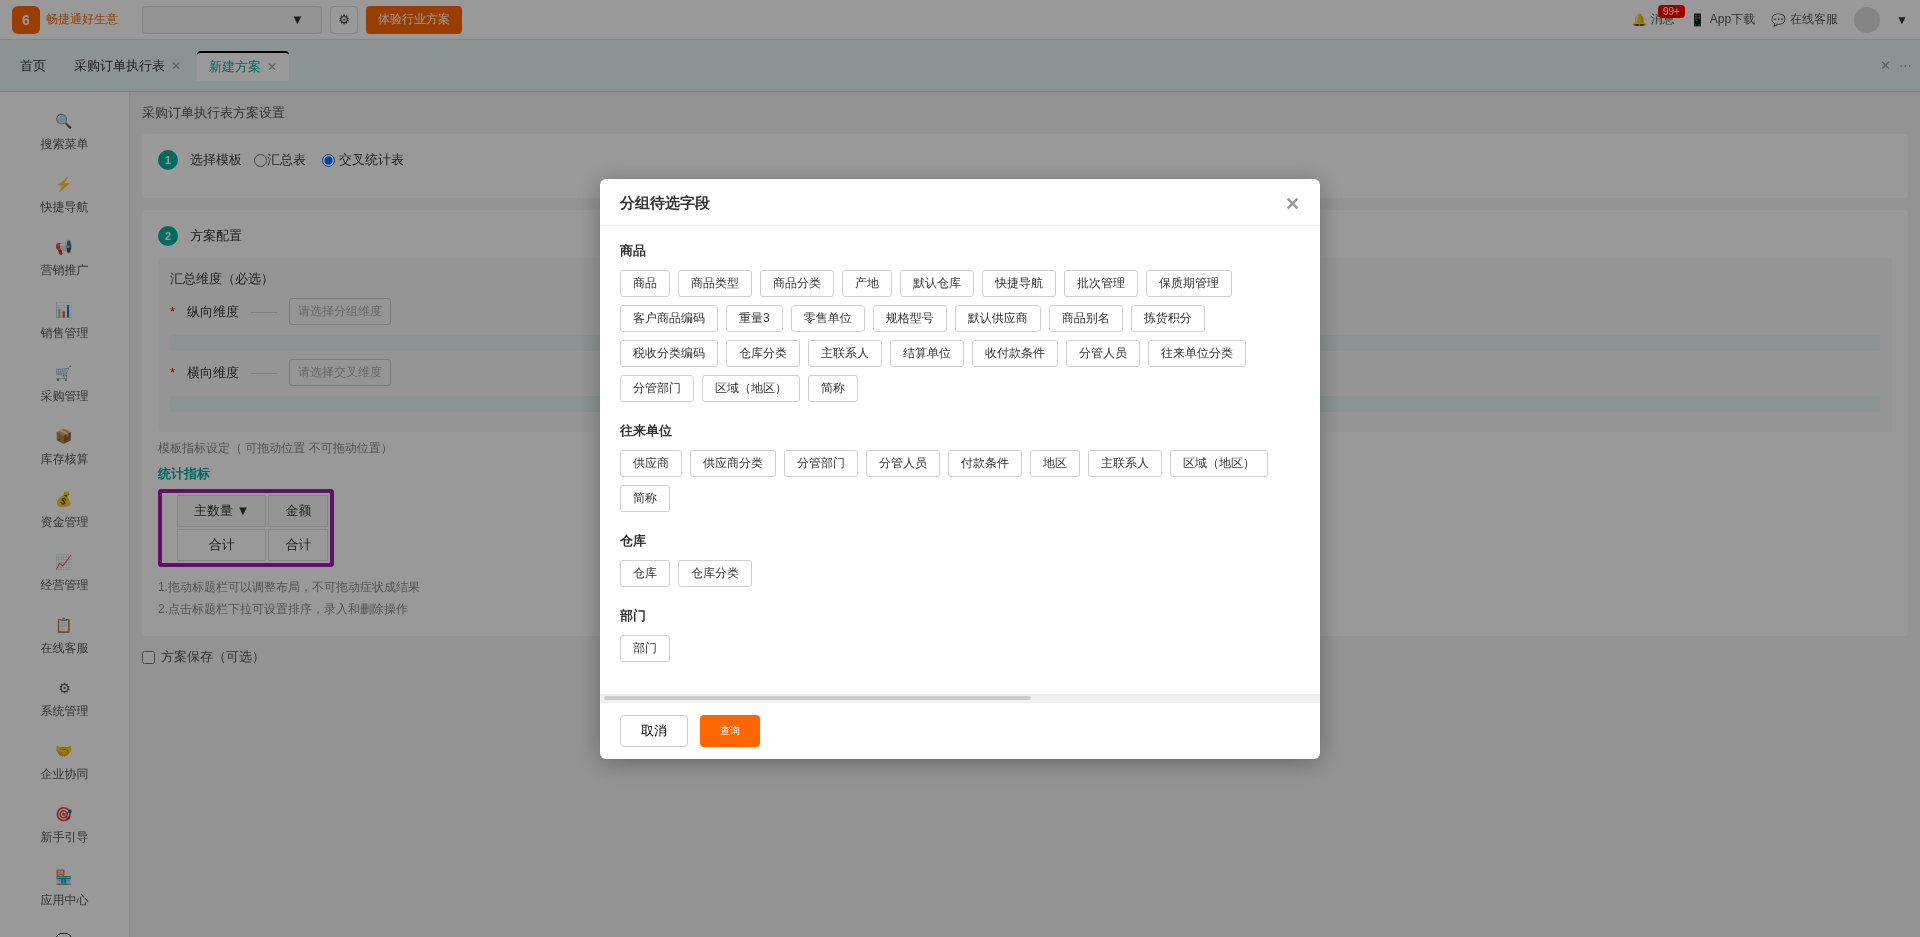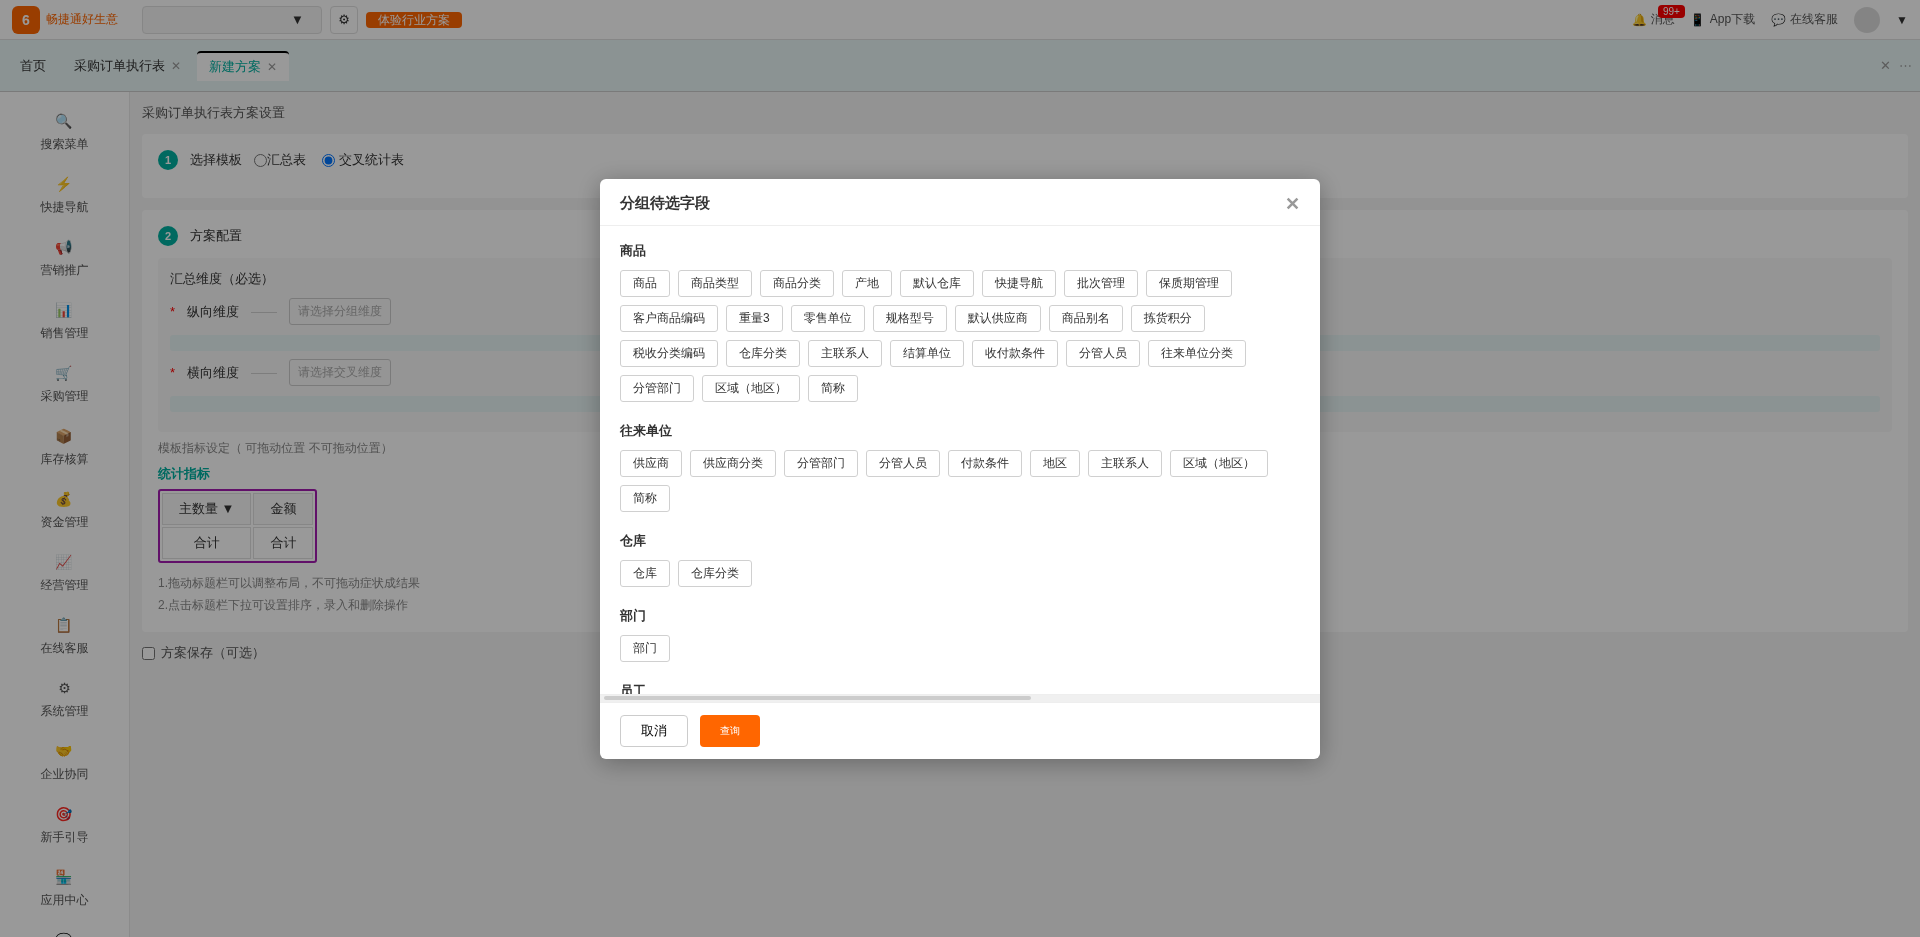--- a/index.html
+++ b/index.html
@@ -56,21 +56,21 @@
       border-radius: 4px;
       display: flex; align-items: center; justify-content: center;
       cursor: pointer; background: #fff;
     }
     .trial-btn {
       background: #f60;
       color: #fff;
       border: none;
       border-radius: 4px;
       padding: 0 12px;
-      height: 16px;
+      height: 28px;
       cursor: pointer;
       font-size: 12px;
     }
     .top-right {
       display: flex;
       align-items: center;
       gap: 16px;
       font-size: 12px;
     }
     .notification-badge {
@@ -274,21 +274,21 @@
       display: flex; align-items: center; justify-content: center;
       font-size: 11px; font-weight: bold;
     }
     .radio-group { display: flex; gap: 16px; align-items: center; font-size: 13px; }
     .form-row { display: flex; align-items: center; gap: 12px; margin-bottom: 10px; }
     .form-select {
       border: 1px solid #ccc; border-radius: 3px; padding: 4px 8px;
       font-size: 12px; color: #aaa;
     }
     .hints { font-size: 12px; color: #888; margin-top: 8px; line-height: 1.8; }
-    .stat-table { border: 2px solid #a21caf; border-radius: 3px; }
+    .stat-table { border: 4px solid #a21caf; border-radius: 3px; padding-left: 13px; }
     .stat-table th, .stat-table td { padding: 6px 16px; text-align: center; font-size: 13px; border: 1px solid #e0e0e0; }
     .stat-table th { background: #f9f9f9; font-weight: normal; }
     .checkbox-row { display: flex; align-items: center; gap: 6px; font-size: 13px; color: #555; }
   </style>
 </head>
 <body>
 
 <div class="top-header">
   <div class="logo-area">
     <div class="logo-icon">6</div>
@@ -543,24 +543,20 @@
         </div>
       </div>
 
       <div class="field-section">
         <div class="section-title">部门</div>
         <div class="field-tags">
           <span class="field-tag">部门</span>
         </div>
       </div>
 
-      <div class="field-section">
-        <div class="section-title">员工</div>
-
-      </div>
 
     </div>
 
     <div class="modal-hscroll">
       <div style="width:60%;height:4px;background:#ccc;border-radius:2px;margin:2px auto 2px 0;"></div>
     </div>
 
     <div class="modal-footer">
       <button class="btn-cancel">取消</button>
       <button class="btn-confirm">查询</button>

